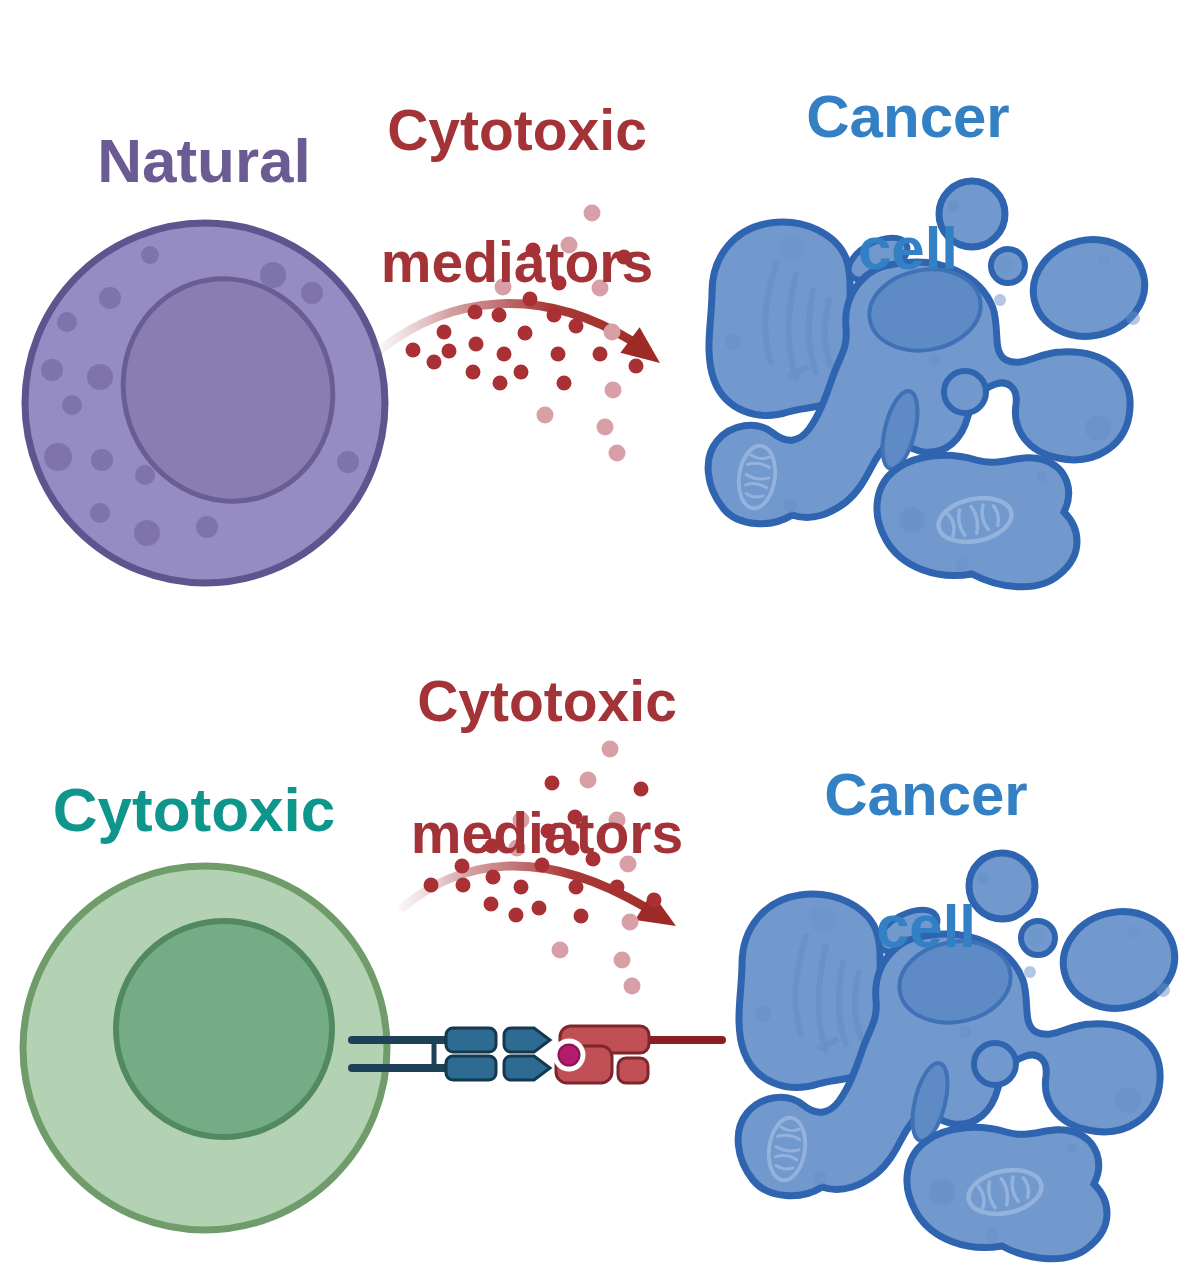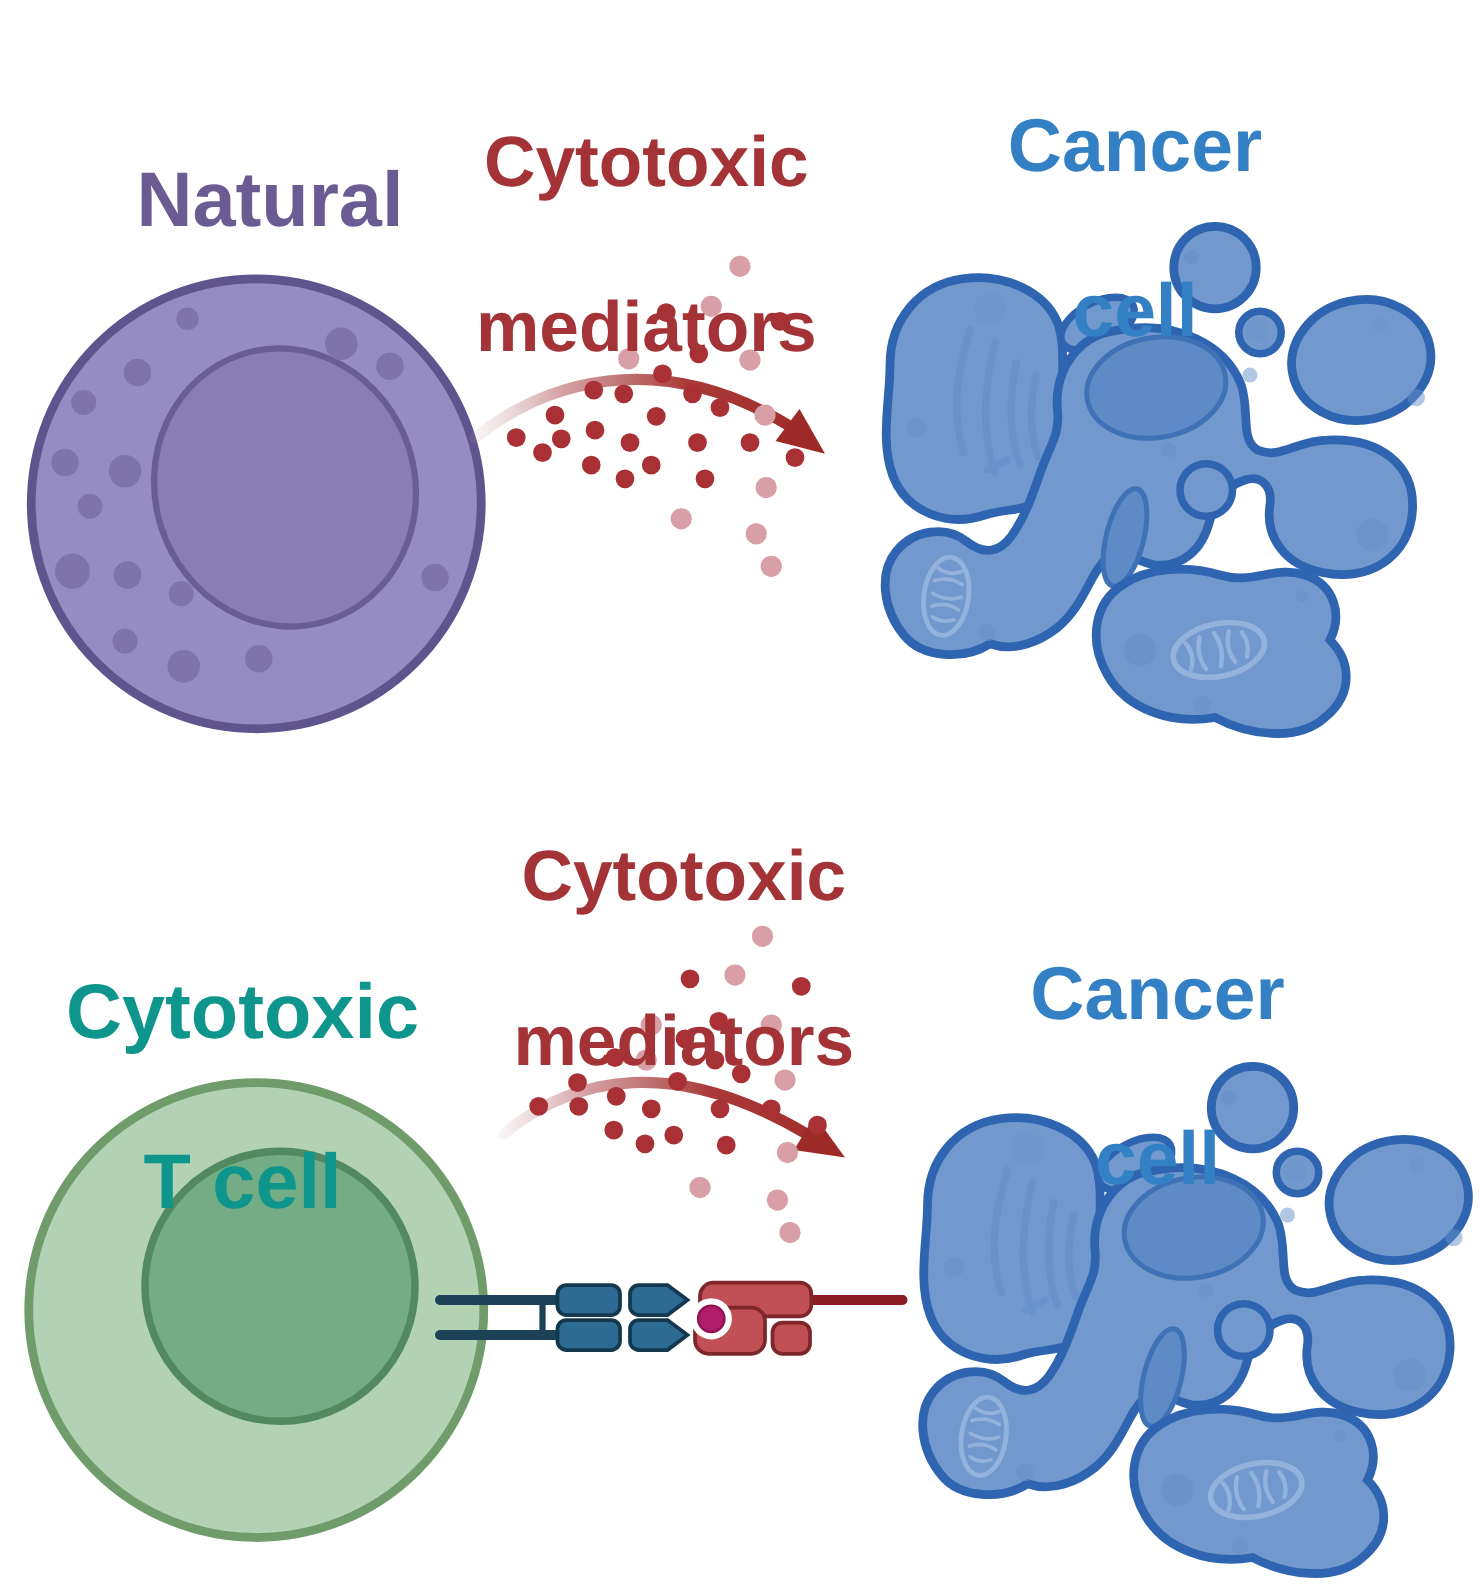--- a/index.html
+++ b/index.html
@@ -1,21 +1,21 @@
 <!DOCTYPE html>
 <html style="--background: #ffffff; --purple_label: #6a5b93; --red_label: #a43338; --blue_label: #3380c4; --teal_label: #0e968c; --nk_body: #948cc3; --nk_border: #60548e; --nk_nucleus: #8a7db2; --nk_nucleus_border: #6a5d96; --nk_granule: #7e73ad; --t_body: #b3d2b4; --t_border: #6f9c6a; --t_nucleus: #74ac86; --t_nucleus_border: #52895f; --cancer_body: #7299cd; --cancer_border: #2f64b0; --cancer_nucleus: #5e8ac6; --cancer_detail: #6690c8; --cancer_light: #93b2dc; --dot_dark: #a93136; --dot_light: #d89fa6; --arrow_main: #9e2a27; --tcr_fill: #2d6b93; --tcr_dark: #14384e; --tcr_stalk: #1d4257; --mhc_fill: #c05055; --mhc_dark: #7e272b; --mhc_stalk: #8c1d22; --peptide_fill: #b31c6a; --peptide_dark: #8f1355;"><head>
 <meta charset="utf-8">
 <style>
   html,body{margin:0;padding:0;background:#fff;}
   #canvas{position:relative;width:1185px;height:1273px;background:var(--background,#fff);overflow:hidden;
           font-family:"Liberation Sans",sans-serif;}
   .lbl{position:absolute;text-align:center;font-weight:700;white-space:pre-line;}
   .lbl span{display:block;}
   #svgArt{position:absolute;left:0;top:0;}
-  .lbl-nk{left:16px;top:62px;width:400px;font-size:62px;line-height:66px;color:var(--purple_label);}
+  .lbl-nk{left:4px;top:62px;width:400px;font-size:62px;line-height:66px;color:var(--purple_label);}
   .lbl-med-top{left:337px;top:31px;width:360px;font-size:57px;line-height:66px;color:var(--red_label);}
   .lbl-cancer-top{left:758px;top:18px;width:300px;font-size:60px;line-height:66px;color:var(--blue_label);}
   .lbl-med-bot{left:367px;top:602px;width:360px;font-size:57px;line-height:66px;color:var(--red_label);}
   .lbl-t{left:14px;top:708px;width:360px;font-size:62px;line-height:68px;color:var(--teal_label);}
   .lbl-cancer-bot{left:776px;top:696px;width:300px;font-size:60px;line-height:66px;color:var(--blue_label);}
 </style>
 </head>
 <body>
 
 <div id="canvas">
@@ -236,19 +236,18 @@
   <div class="lbl lbl-cancer-top">
     <span>Cancer</span>
     <span>cell</span>
   </div>
   <div class="lbl lbl-med-bot">
     <span>Cytotoxic</span>
     <span>mediators</span>
   </div>
   <div class="lbl lbl-t">
     <span>Cytotoxic</span>
-    <span>T cell</span>
   </div>
   <div class="lbl lbl-cancer-bot">
     <span>Cancer</span>
     <span>cell</span>
   </div>
 </div>
 
 </body></html>

